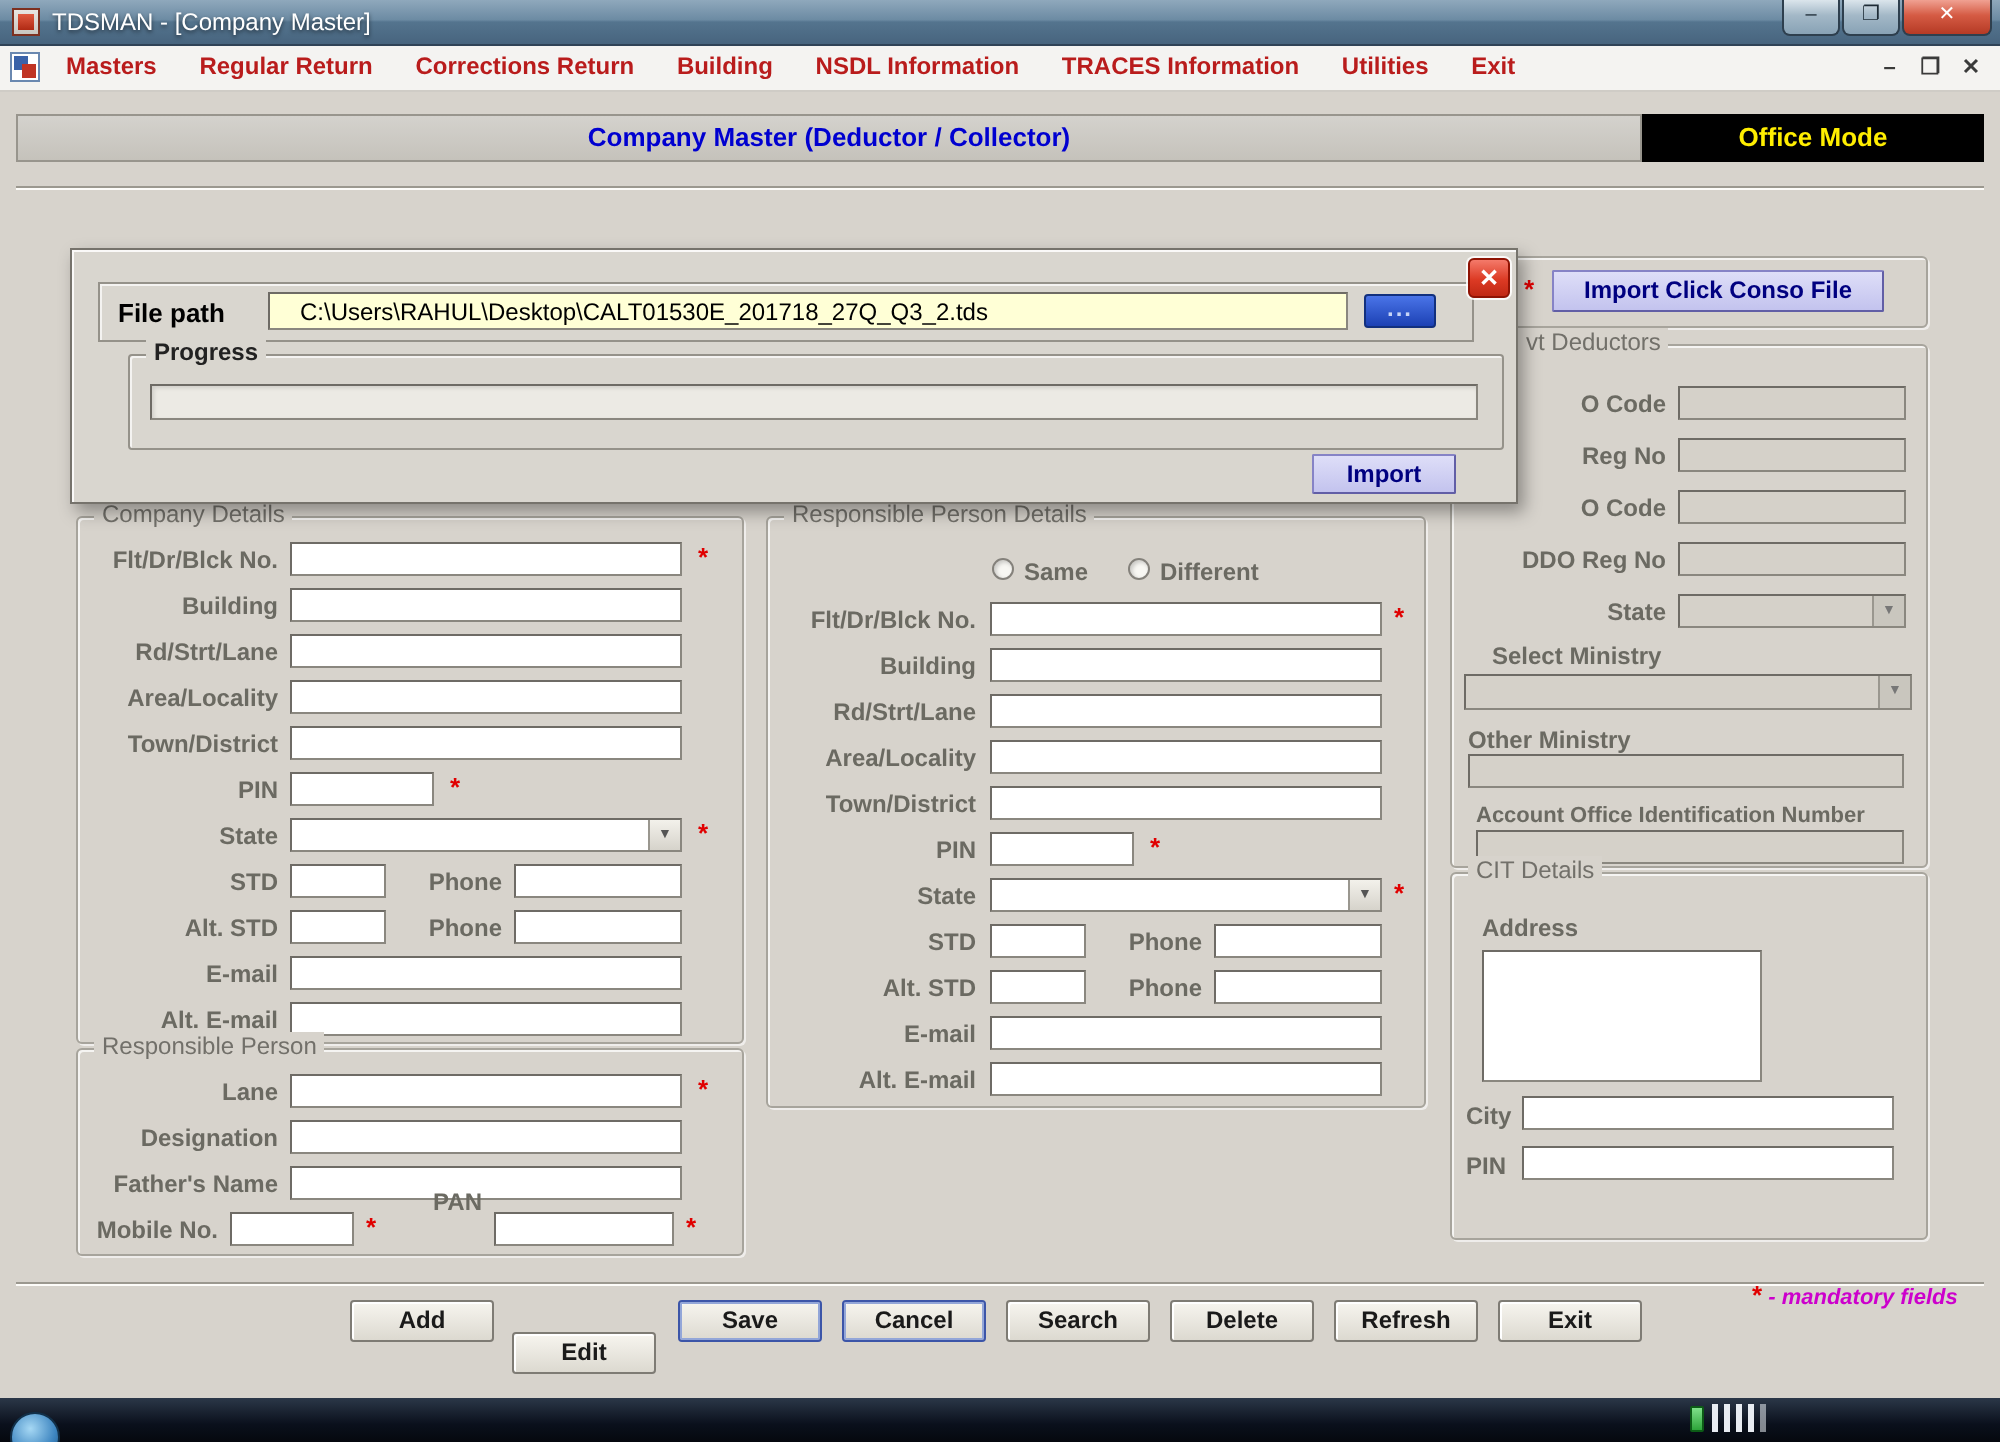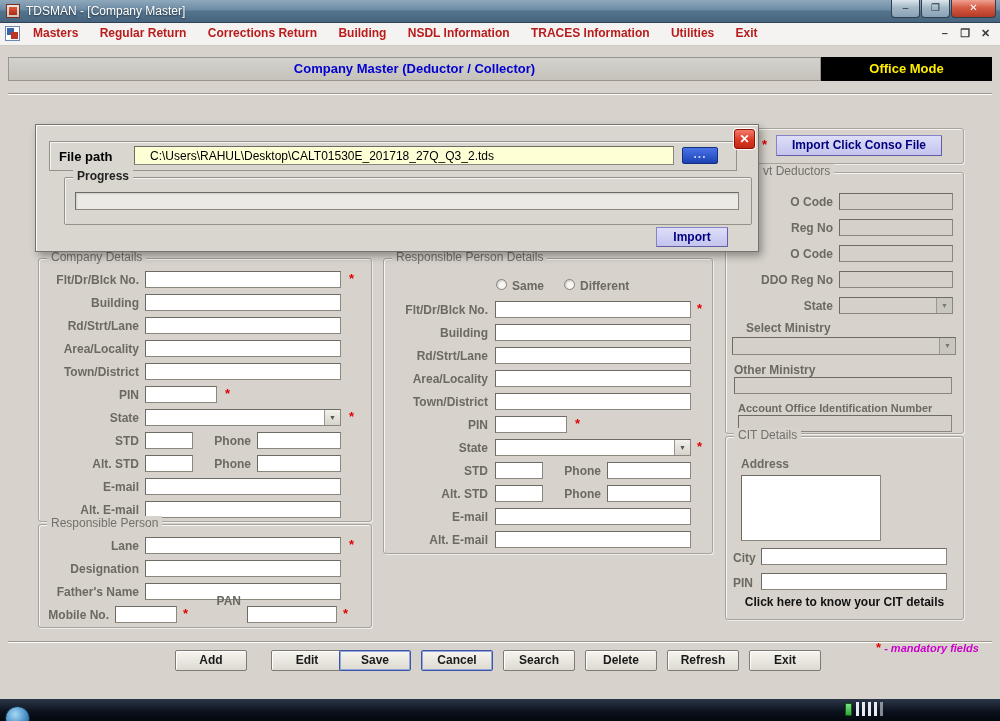--- a/index.html
+++ b/index.html
@@ -257,26 +257,25 @@
   </div>
 
   <div class="grp" style="left:725px;top:436px;width:237px;height:182px;">
     <span class="grp-title">CIT Details</span>
     <span class="lbl" style="left:15px;top:20px;text-align:center;">Address</span>
     <textarea class="inp" style="left: 15px; top: 38px; width: 140px; height: 66px;"></textarea>
     <span class="lbl" style="left:7px;top:114px;">City</span>
     <input class="inp" style="left: 35px; top: 111px; width: 186px;">
     <span class="lbl" style="left:7px;top:139px;">PIN</span>
     <input class="inp" style="left: 35px; top: 136px; width: 186px;">
-    <span class="cit-link" style="left:0;top:158px;width:237px;">Click here to know your CIT details</span>
   </div>
 
   <div class="groove" style="left:8px;top:641px;width:984px;"></div>
   <div class="fbtn" style="left:175px;">Add</div>
-  <div class="fbtn" style="left:271px;">Edit</div>
+  <div class="fbtn" style="left:256px;margin-top:16px;">Edit</div>
   <div class="fbtn focus" style="left:339px;">Save</div>
   <div class="fbtn focus" style="left:421px;">Cancel</div>
   <div class="fbtn" style="left:503px;">Search</div>
   <div class="fbtn" style="left:585px;">Delete</div>
   <div class="fbtn" style="left:667px;">Refresh</div>
   <div class="fbtn" style="left:749px;">Exit</div>
   <div class="mandatory-note">
     <span class="ns">*</span>
     <span class="nt">- mandatory fields</span>
   </div>

